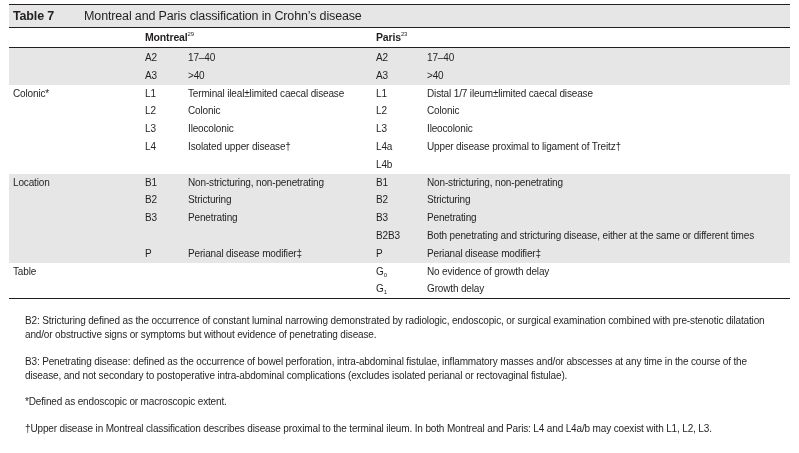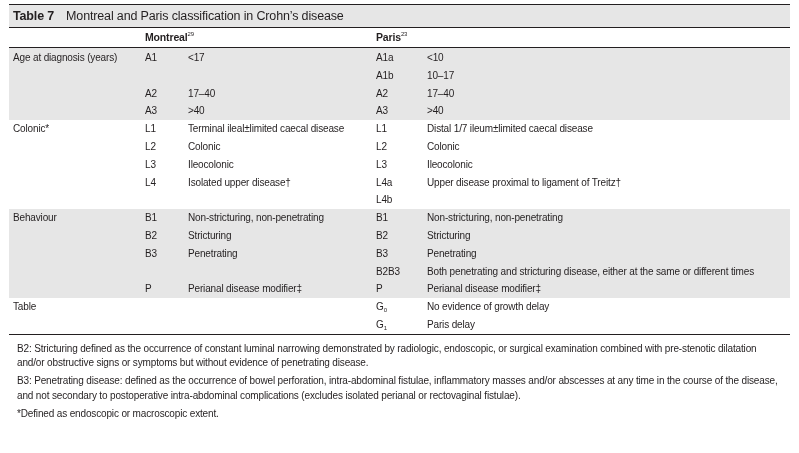--- a/index.html
+++ b/index.html
@@ -11,21 +11,21 @@
       letter-spacing: -0.15px;
     }
     .table-wrap { position: absolute; left: 9px; top: 4px; width: 781px; }
     .caption {
       height: 22px; background: #e6e6e6;
       border-top: 1px solid #231f20;
       border-bottom: 1px solid #231f20;
       display: flex; align-items: center;
       font-size: 12.5px; padding-left: 4px;
     }
-    .caption .label { font-weight: bold; margin-right: 12px; }
+    .caption .label { font-weight: bold; margin-right: 30px; }
     .header-row {
       height: 19px; position: relative;
       border-bottom: 1px solid #231f20;
       font-weight: bold; font-size: 10.5px;
     }
     .header-row span { position: absolute; top: 3px; }
     sup { font-size: 6px; font-weight: normal; color:#231f20; vertical-align: 5px; }
     .group { position: relative; }
     .group.shaded { background: #e6e6e6; }
     .row { position: relative; height: 17.8px; }
@@ -34,51 +34,38 @@
     .c-mcode { left: 136px; }
     .c-mdesc { left: 179px; }
     .c-pcode { left: 367px; }
     .c-pdesc { left: 418px; }
     sub { font-size: 6px; vertical-align: -2px; }
     .footer {
       border-top: 1px solid #231f20;
       padding: 3px 4px 0 4px;
       font-size: 10px; line-height: 14.3px;
     }
-    .footer p { margin: 4px; }
+    .footer p { margin: 12px; }
   </style>
 </head>
 <body>
 
 <div class="table-wrap">
   <div class="caption">
     <span class="label">Table 7</span>
     <span>Montreal and Paris classification in Crohn’s disease</span>
   </div>
 
   <div class="header-row">
     <span style="left:136px"><span style="position:static">Montreal</span><sup>29</sup></span>
     <span style="left:367px"><span style="position:static">Paris</span><sup>23</sup></span>
   </div>
 
   <div id="groups">
       <div class="group shaded" style="padding-top: 1px;">
-        <div class="row">
-          <span class="c-cat">Age at diagnosis (years)</span>
-          <span class="c-mcode">A1</span>
-          <span class="c-mdesc">&lt;17</span>
-          <span class="c-pcode">A1a</span>
-          <span class="c-pdesc">&lt;10</span>
-        </div>
-        <div class="row">
-          <span class="c-mcode"></span>
-          <span class="c-mdesc"></span>
-          <span class="c-pcode">A1b</span>
-          <span class="c-pdesc">10–17</span>
-        </div>
         <div class="row">
           <span class="c-mcode">A2</span>
           <span class="c-mdesc">17–40</span>
           <span class="c-pcode">A2</span>
           <span class="c-pdesc">17–40</span>
         </div>
         <div class="row">
           <span class="c-mcode">A3</span>
           <span class="c-mdesc">&gt;40</span>
           <span class="c-pcode">A3</span>
@@ -112,21 +99,21 @@
           <span class="c-pdesc">Upper disease proximal to ligament of Treitz†</span>
         </div>
         <div class="row">
           <span class="c-mcode"></span>
           <span class="c-mdesc"></span>
           <span class="c-pcode">L4b</span>
         </div>
       </div>
       <div class="group shaded">
         <div class="row">
-          <span class="c-cat">Behaviour</span>
+          <span class="c-cat">Location</span>
           <span class="c-mcode">B1</span>
           <span class="c-mdesc">Non-stricturing, non-penetrating</span>
           <span class="c-pcode">B1</span>
           <span class="c-pdesc">Non-stricturing, non-penetrating</span>
         </div>
         <div class="row">
           <span class="c-mcode">B2</span>
           <span class="c-mdesc">Stricturing</span>
           <span class="c-pcode">B2</span>
           <span class="c-pdesc">Stricturing</span>
@@ -155,23 +142,24 @@
           <span class="c-cat">Table</span>
           <span class="c-mcode"></span>
           <span class="c-mdesc"></span>
           <span class="c-pcode"><span style="position: static;">G</span><sub>0</sub></span>
           <span class="c-pdesc">No evidence of growth delay</span>
         </div>
         <div class="row">
           <span class="c-mcode"></span>
           <span class="c-mdesc"></span>
           <span class="c-pcode"><span style="position: static;">G</span><sub>1</sub></span>
-          <span class="c-pdesc">Paris delay</span>
+          <span class="c-pdesc">Growth delay</span>
         </div>
       </div>
     </div>
 
   <div class="footer" id="footer">
       <p>B2: Stricturing defined as the occurrence of constant luminal narrowing demonstrated by radiologic, endoscopic, or surgical examination combined with pre-stenotic dilatation and/or obstructive signs or symptoms but without evidence of penetrating disease.</p>
       <p>B3: Penetrating disease: defined as the occurrence of bowel perforation, intra-abdominal fistulae, inflammatory masses and/or abscesses at any time in the course of the disease, and not secondary to postoperative intra-abdominal complications (excludes isolated perianal or rectovaginal fistulae).</p>
       <p>*Defined as endoscopic or macroscopic extent.</p>
+      <p>†Upper disease in Montreal classification describes disease proximal to the terminal ileum. In both Montreal and Paris: L4 and L4a/b may coexist with L1, L2, L3.</p>
     </div>
 </div>
 
 </body></html>

